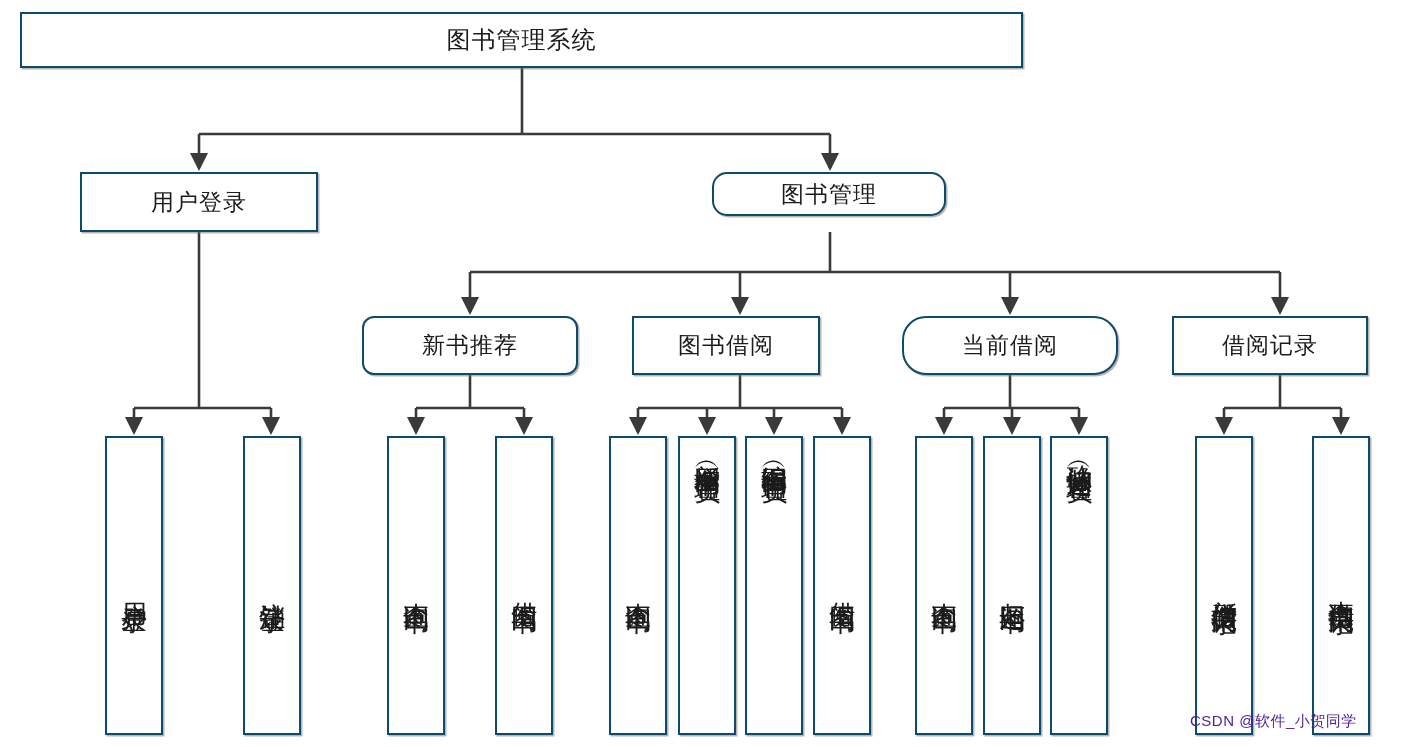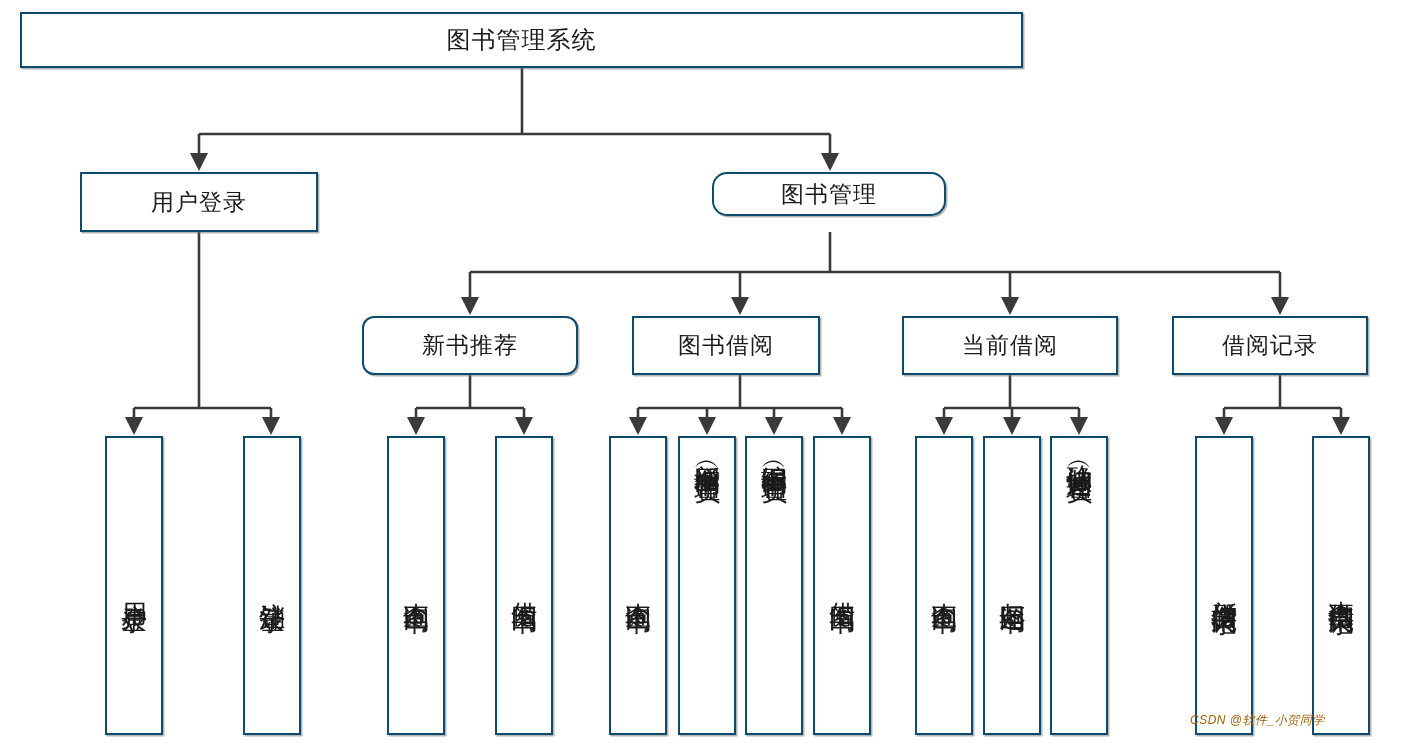--- a/index.html
+++ b/index.html
@@ -38,26 +38,25 @@
     font-size:26px;
     line-height:1.06;
     letter-spacing:2px;
     white-space:nowrap;
   }
   .node.v.mid{ align-items:center; padding-top:0; }
 
   .watermark{
     position:absolute;
     left:1190px;top:712px;
-    font-size:12px;
-    color:#a16207;
+    font-size:15px;
+    color:#4c1d95;
     letter-spacing:.5px;
     white-space:nowrap;
     pointer-events:none;
-    font-style:italic;
   }
 </style>
 </head>
 <body>
 
 <div id="stage">
 
   <svg class="edges" viewBox="0 0 1405 747">
     <defs>
       <marker id="arw" viewBox="0 0 12 12" refX="10" refY="6" markerWidth="7" markerHeight="7" orient="auto-start-reverse">
@@ -108,21 +107,21 @@
     </g>
   </svg>
 
   <div class="node root" style="left:20px;top:12px;width:1003px;height:56px;">图书管理系统</div>
 
   <div class="node h" style="left:80px;top:172px;width:238px;height:60px;">用户登录</div>
   <div class="node h" style="left:712px;top:172px;width:234px;height:44px;border-radius:15px;">图书管理</div>
 
   <div class="node h" style="left:362px;top:316px;width:216px;height:59px;border-radius:12px;">新书推荐</div>
   <div class="node h" style="left:632px;top:316px;width:188px;height:59px;">图书借阅</div>
-  <div class="node h" style="left:902px;top:316px;width:216px;height:59px;">当前借阅</div>
+  <div class="node h" style="left:902px;top:316px;width:216px;height:59px;border-radius:24px;">当前借阅</div>
   <div class="node h" style="left:1172px;top:316px;width:196px;height:59px;">借阅记录</div>
 
   <div class="node v mid" style="left:105px;top:436px;width:58px;height:299px;">
     <span class="vtext">用户登录</span>
   </div>
   <div class="node v mid" style="left:243px;top:436px;width:58px;height:299px;">
     <span class="vtext">注销登录</span>
   </div>
 
   <div class="node v mid" style="left:387px;top:436px;width:58px;height:299px;">

